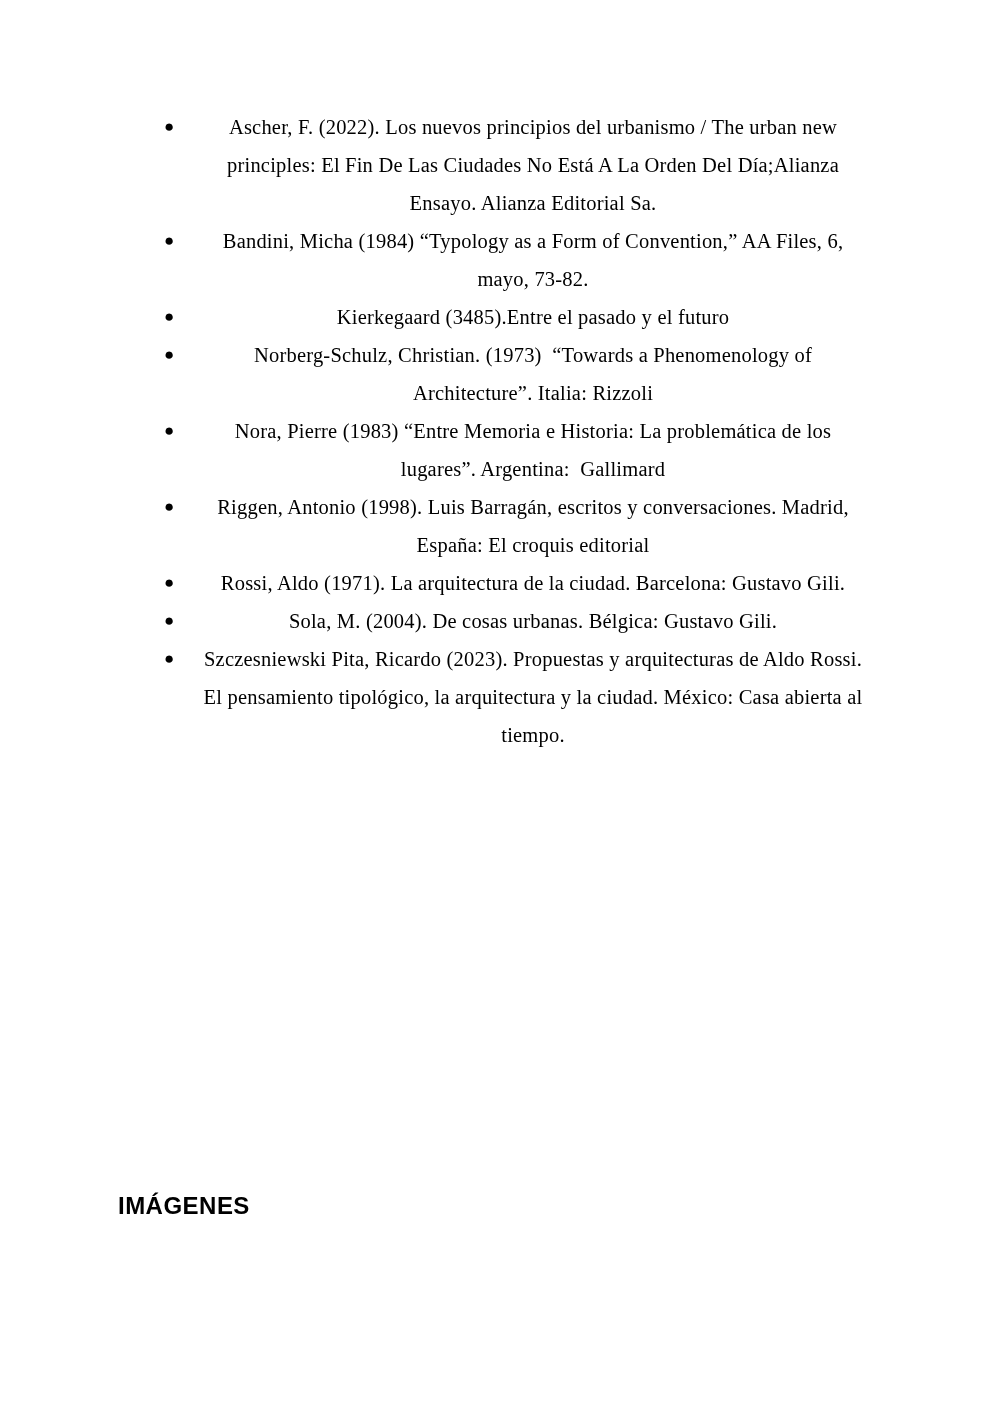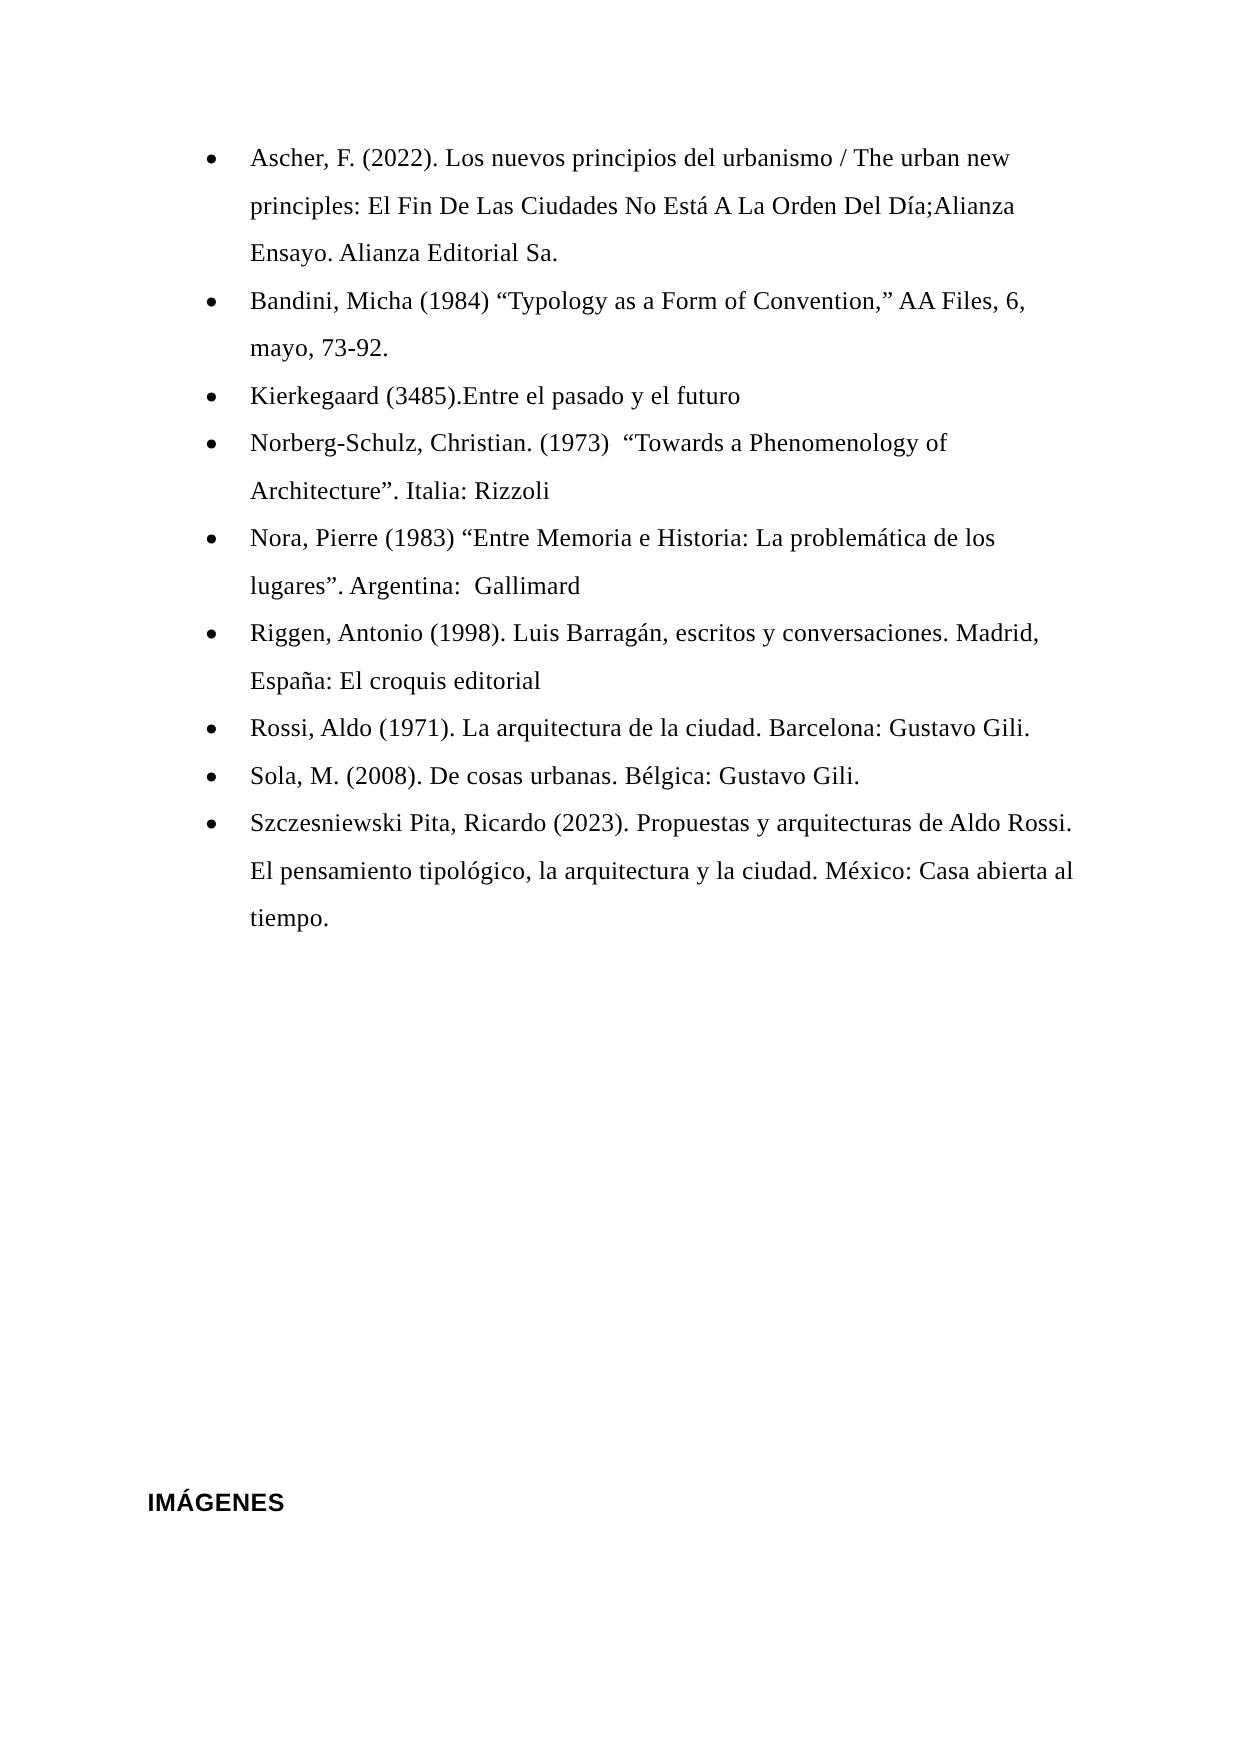--- a/index.html
+++ b/index.html
@@ -42,50 +42,51 @@
     left: 4px;
     top: 0;
     width: 12px;
     line-height: 38px;
     font-size: 17px;
     color: #000;
   }
   .ref-item .ref-text {
     display: block;
     white-space: pre-wrap;
+    text-align: center;
   }
 
   
 
   
   .section-heading {
     position: absolute;
     left: 118px;
     top: 1192px;
     font-family: "Liberation Sans", "DejaVu Sans", sans-serif;
     font-weight: bold;
-    font-size: 20px;
+    font-size: 24px;
     letter-spacing: 0.02em;
     color: #000000;
     margin: 0;
   }
 </style>
 </head>
 <body>
 
 <div class="page">
 
   <ul class="ref-list" id="ref-list">
       <li class="ref-item">
         <span class="bullet">●</span>
         <span class="ref-text">Ascher, F. (2022). Los nuevos principios del urbanismo / The urban new principles: El Fin De Las Ciudades No Está A La Orden Del Día;Alianza Ensayo. Alianza Editorial Sa.</span>
       </li>
       <li class="ref-item">
         <span class="bullet">●</span>
-        <span class="ref-text">Bandini, Micha (1984) “Typology as a Form of Convention,” AA Files, 6, mayo, 73-92.</span>
+        <span class="ref-text">Bandini, Micha (1984) “Typology as a Form of Convention,” AA Files, 6, mayo, 73-82.</span>
       </li>
       <li class="ref-item">
         <span class="bullet">●</span>
         <span class="ref-text">Kierkegaard (3485).Entre el pasado y el futuro</span>
       </li>
       <li class="ref-item">
         <span class="bullet">●</span>
         <span class="ref-text">Norberg-Schulz, Christian. (1973)  “Towards a Phenomenology of Architecture”. Italia: Rizzoli</span>
       </li>
       <li class="ref-item">
@@ -95,21 +96,21 @@
       <li class="ref-item">
         <span class="bullet">●</span>
         <span class="ref-text">Riggen, Antonio (1998). Luis Barragán, escritos y conversaciones. Madrid, España: El croquis editorial</span>
       </li>
       <li class="ref-item">
         <span class="bullet">●</span>
         <span class="ref-text">Rossi, Aldo (1971). La arquitectura de la ciudad. Barcelona: Gustavo Gili.</span>
       </li>
       <li class="ref-item">
         <span class="bullet">●</span>
-        <span class="ref-text">Sola, M. (2008). De cosas urbanas. Bélgica: Gustavo Gili.</span>
+        <span class="ref-text">Sola, M. (2004). De cosas urbanas. Bélgica: Gustavo Gili.</span>
       </li>
       <li class="ref-item">
         <span class="bullet">●</span>
         <span class="ref-text">Szczesniewski Pita, Ricardo (2023). Propuestas y arquitecturas de Aldo Rossi. El pensamiento tipológico, la arquitectura y la ciudad. México: Casa abierta al tiempo.</span>
       </li>
     </ul>
 
   <h2 class="section-heading">IMÁGENES</h2>
 
 </div>

